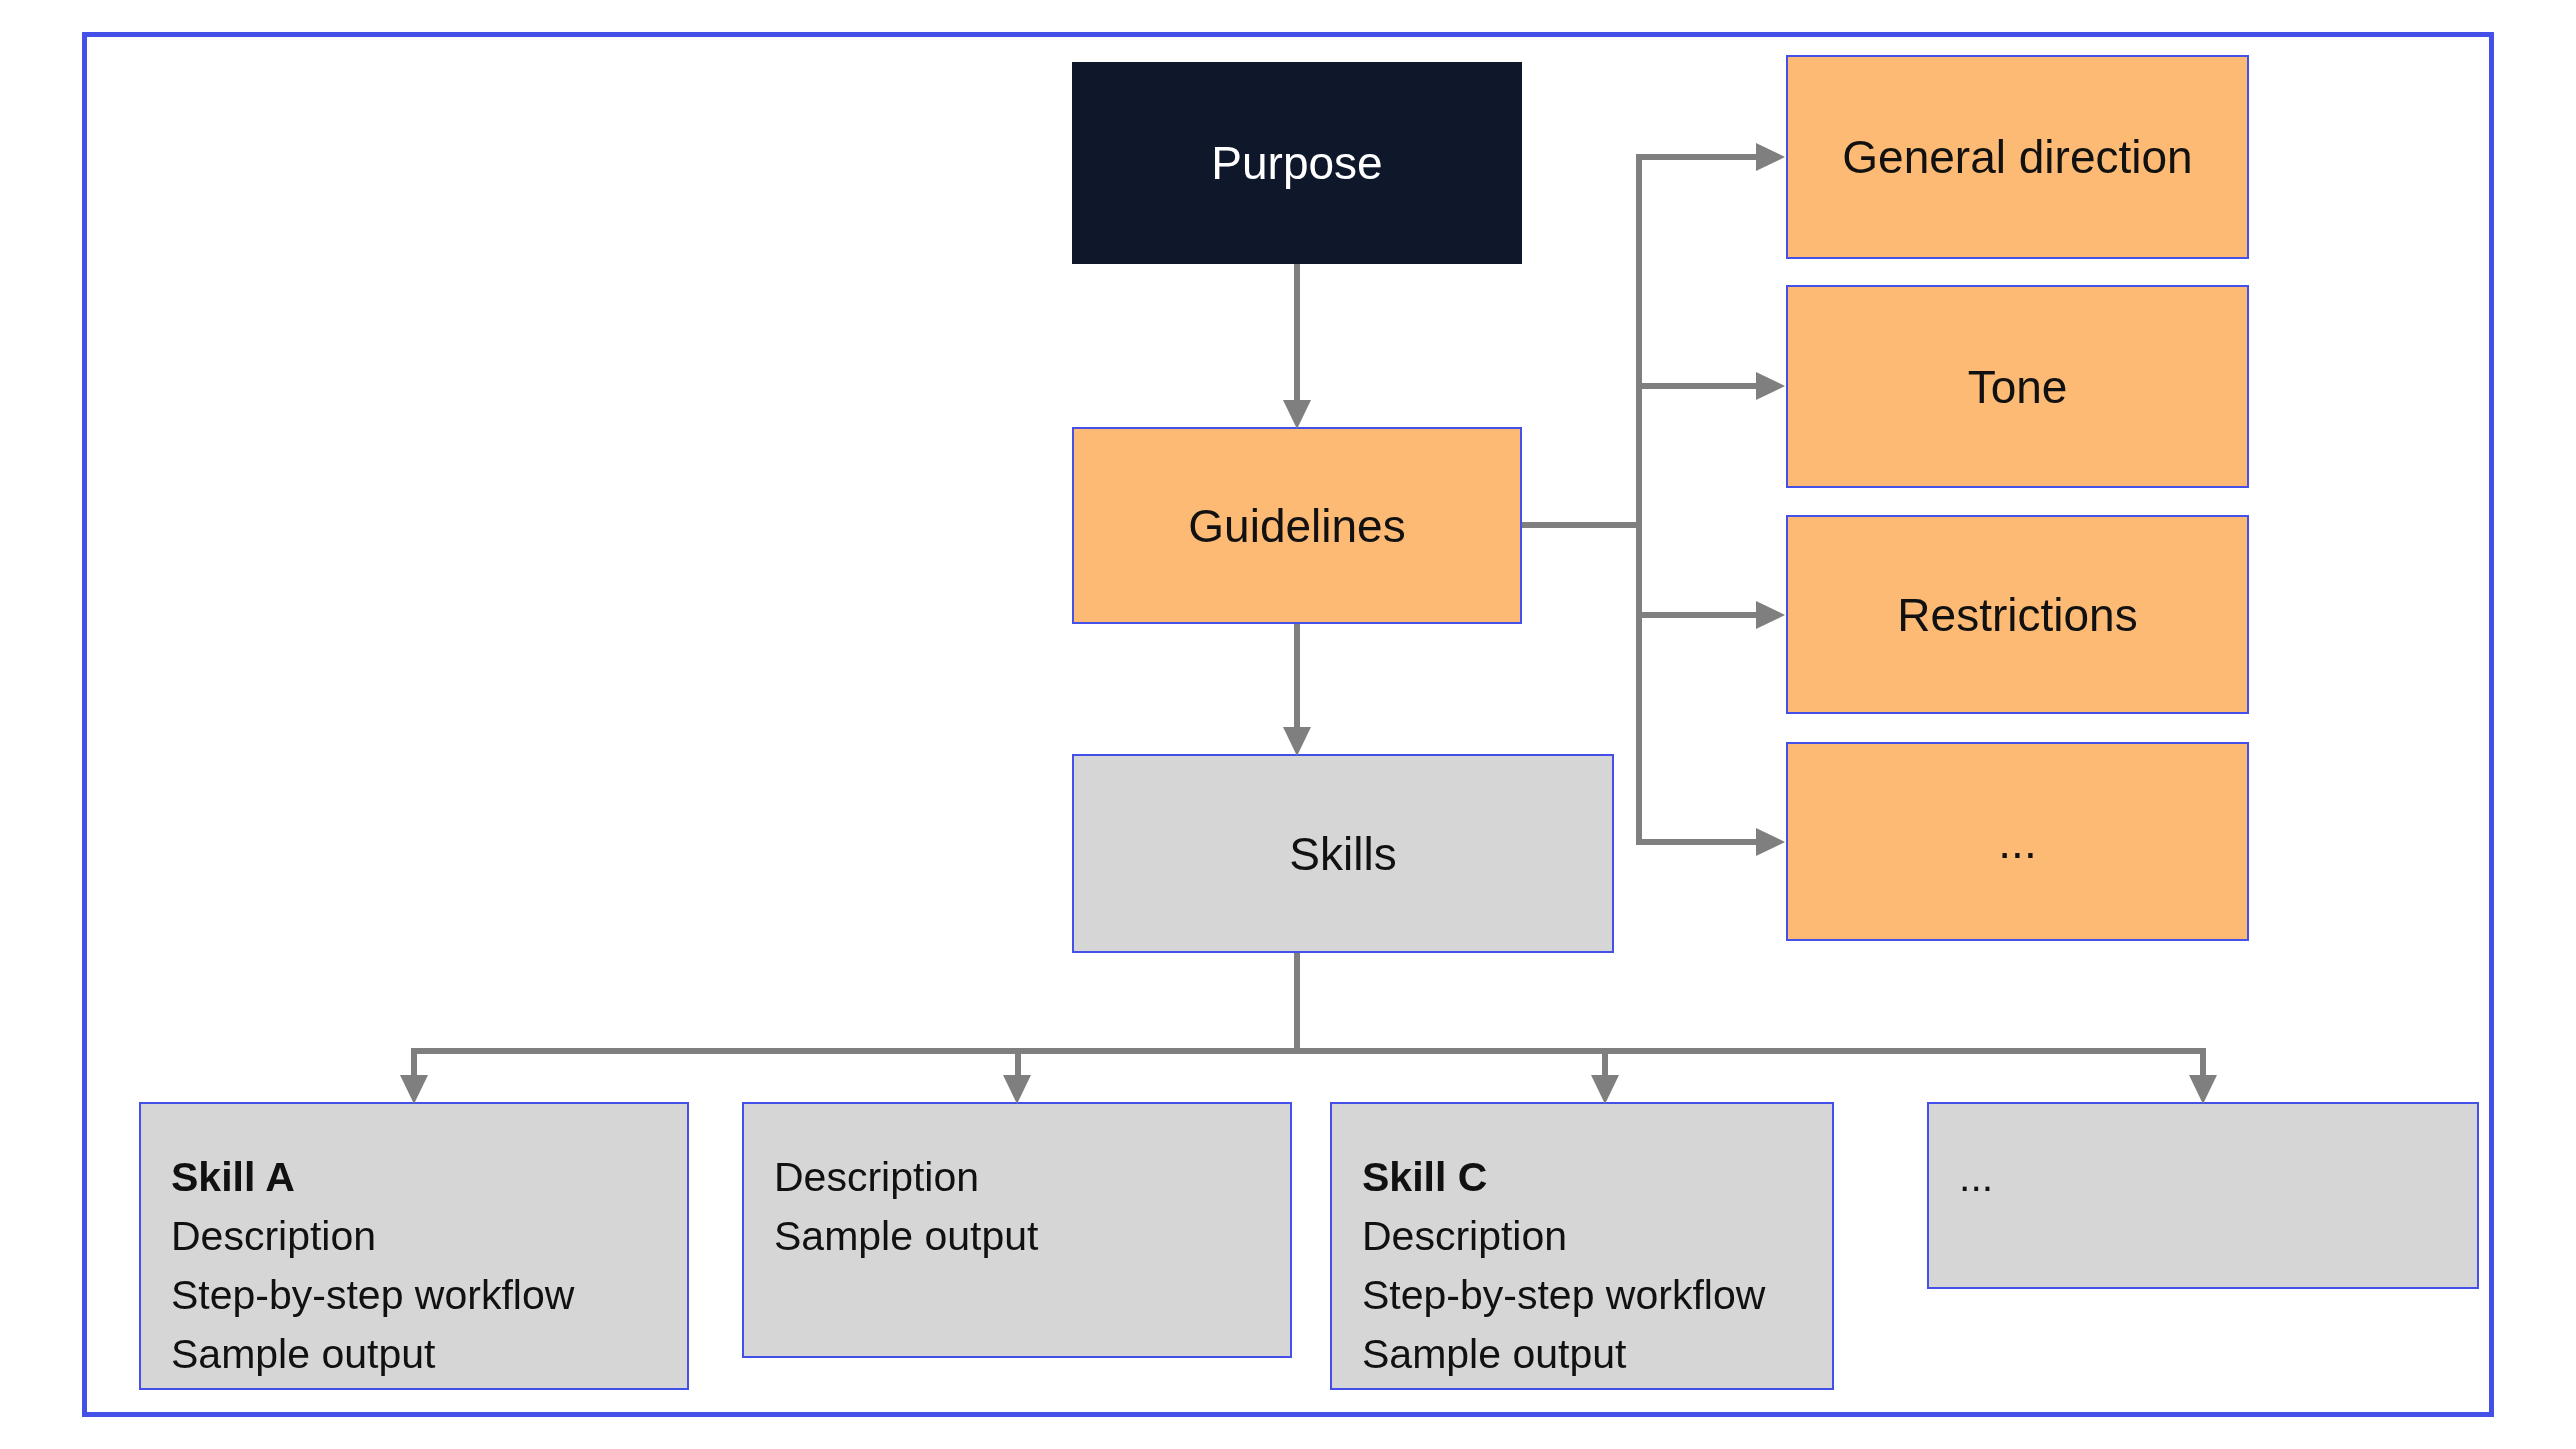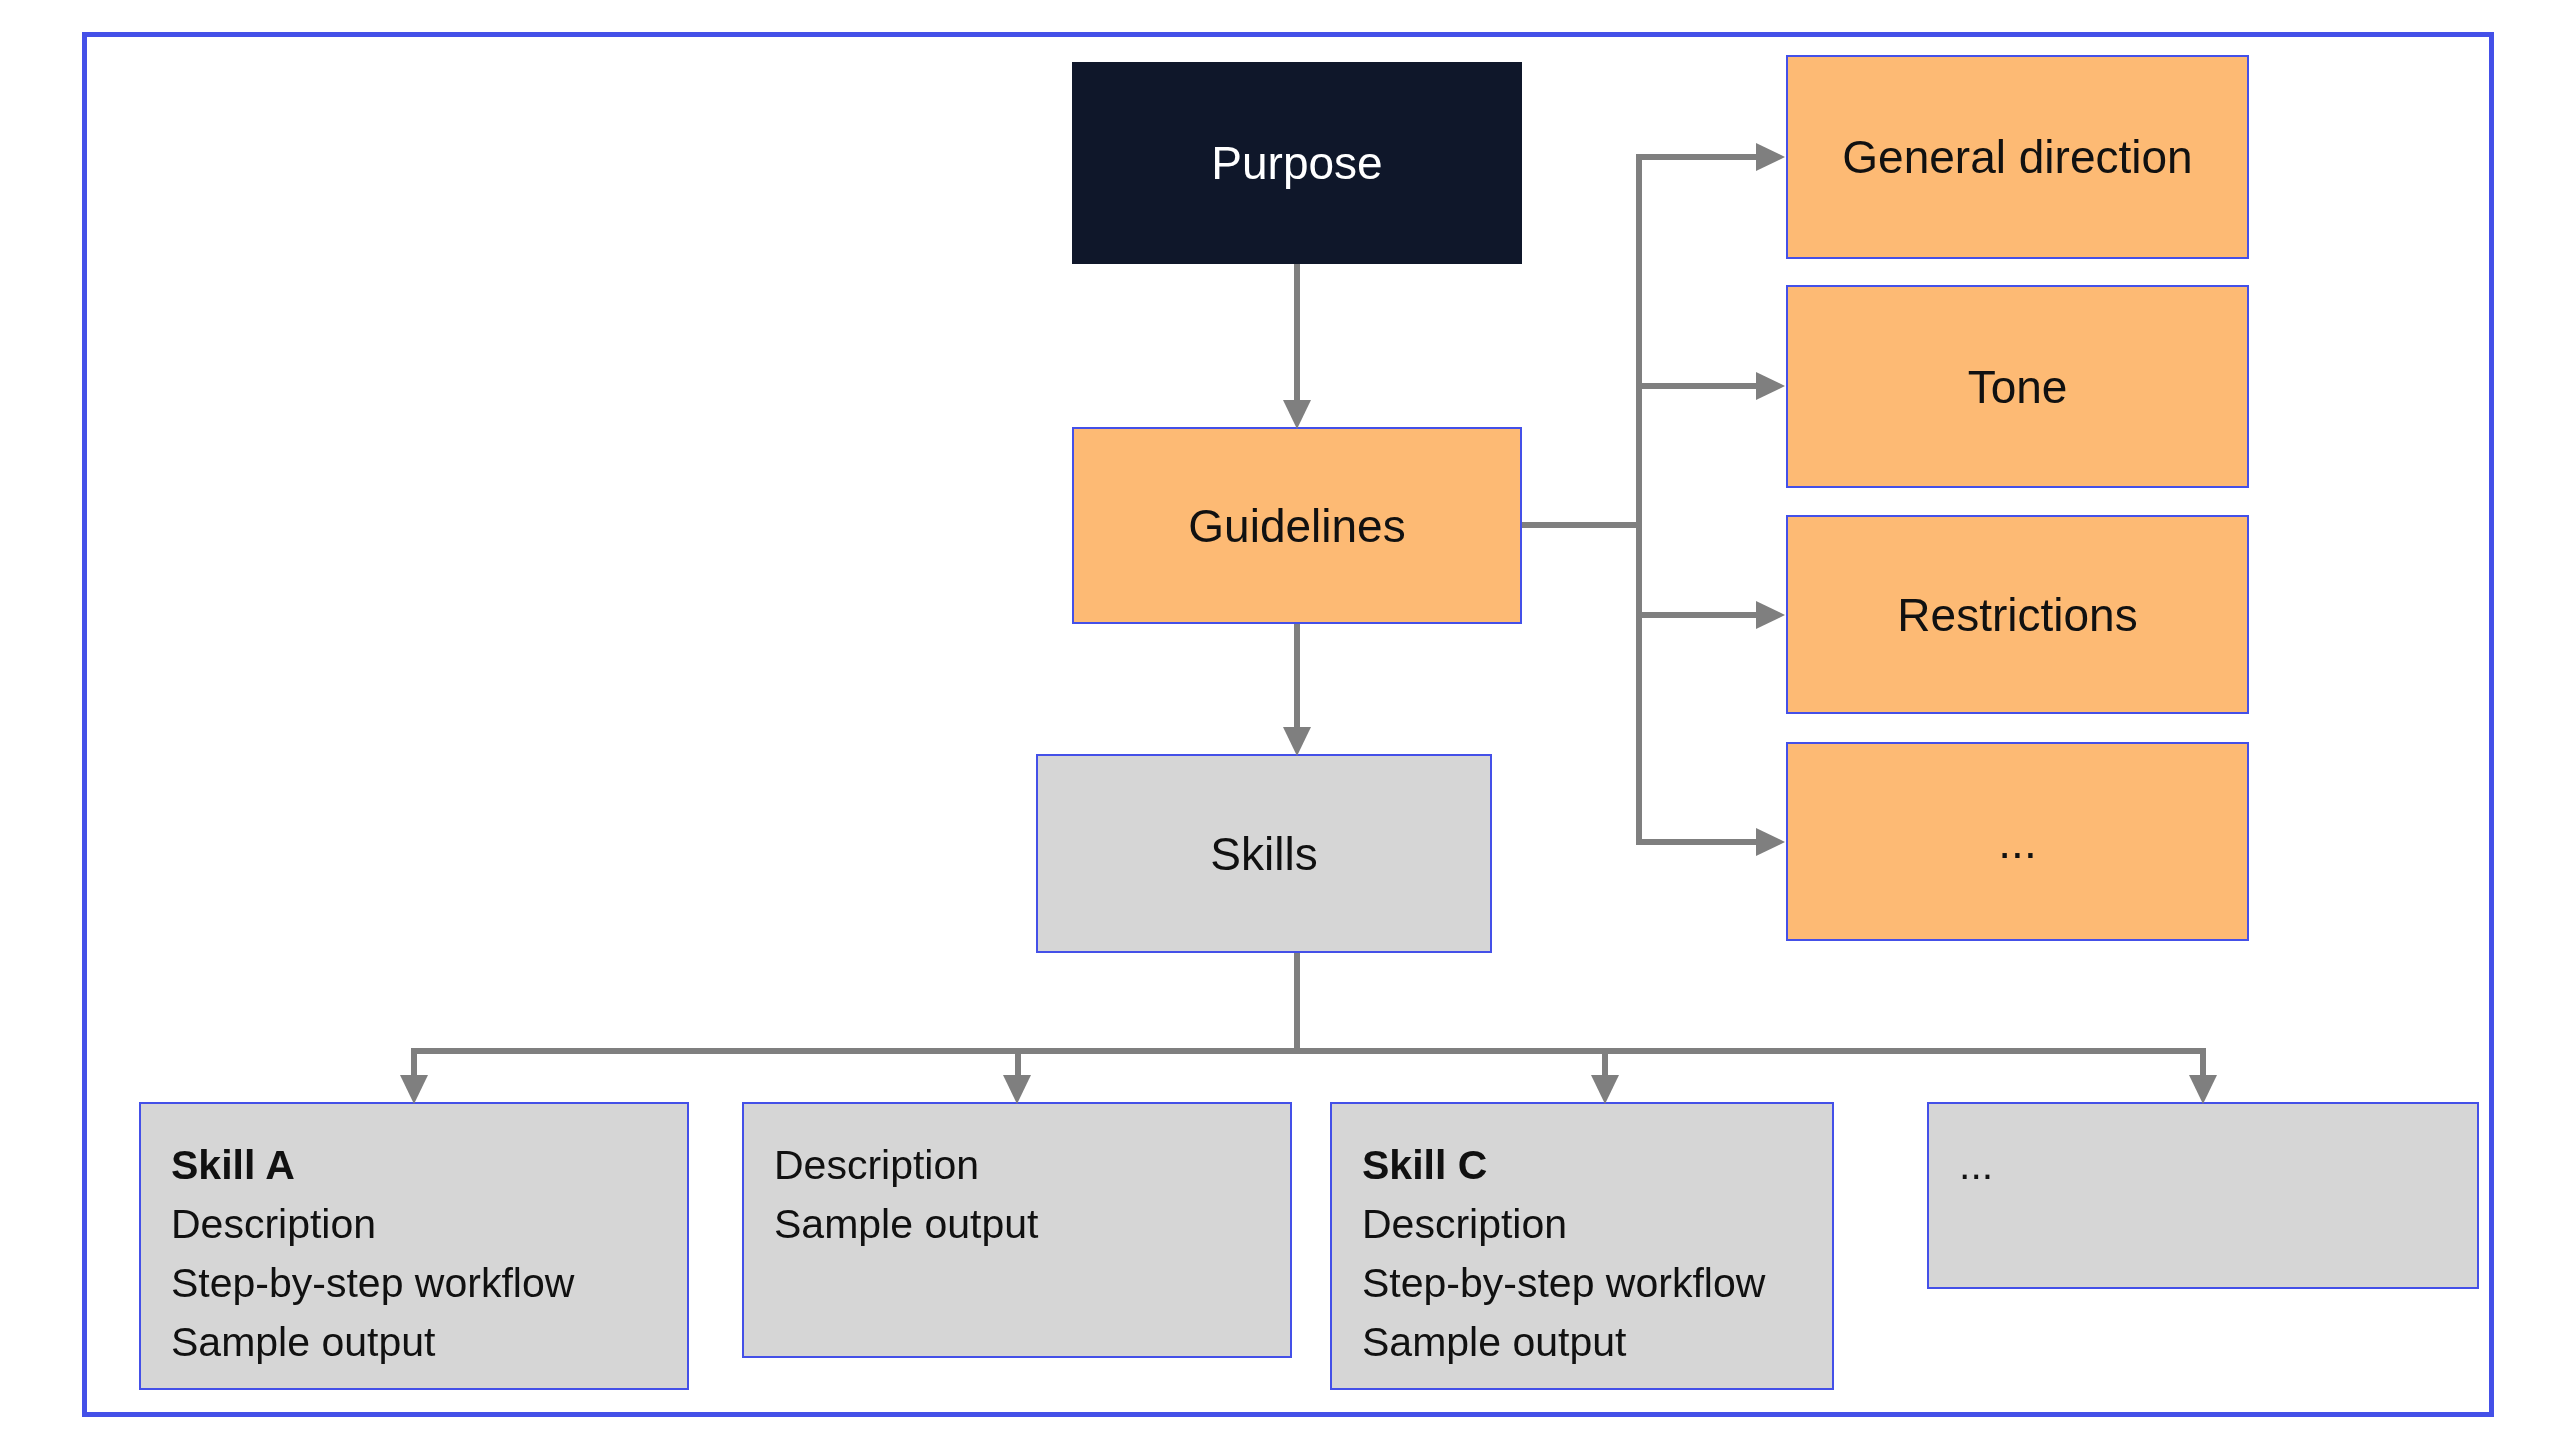--- a/index.html
+++ b/index.html
@@ -21,21 +21,21 @@
     display:flex;align-items:center;justify-content:center;
     font-size:46px;color:#111111;text-align:center;
   }
   .node.solid-blue{background:#0f172a;color:#ffffff;border:none;}
   .node.light-blue{background:#fdba74;border:2.3px solid #4450E8;}
   .node.gray{background:#D6D6D6;border:2.3px solid #4450E8;}
   
   .card{
     position:absolute;box-sizing:border-box;
     background:#D6D6D6;border:2.3px solid #4450E8;
-    padding:32px 30px;color:#111111;
+    padding:44px 30px;color:#111111;
     font-size:41px;line-height:59px;text-align:left;
   }
   .card .card-title{font-weight:bold;}
   
   .line{position:absolute;background:#7F7F7F;}
   .arrow-down{
     position:absolute;width:0;height:0;
     border-left:14px solid transparent;border-right:14px solid transparent;
     border-top:29px solid #7F7F7F;
   }
@@ -53,21 +53,21 @@
   <div class="page-frame"></div>
 
   <div class="node solid-blue" style="left:1072px;top:62px;width:450px;height:202px;">
     <span>Purpose</span>
   </div>
 
   <div class="node light-blue" style="left:1072px;top:427px;width:450px;height:197px;">
     <span>Guidelines</span>
   </div>
 
-  <div class="node gray" style="left:1036px;top:754px;width:456px;height:199px;">
+  <div class="node gray" style="left:1072px;top:754px;width:542px;height:199px;">
     <span>Skills</span>
   </div>
 
   <div class="node light-blue" style="left:1786px;top:55px;width:463px;height:204px;">
     <span>General direction</span>
   </div>
 
   <div class="node light-blue" style="left:1786px;top:285px;width:463px;height:203px;">
     <span>Tone</span>
   </div>

